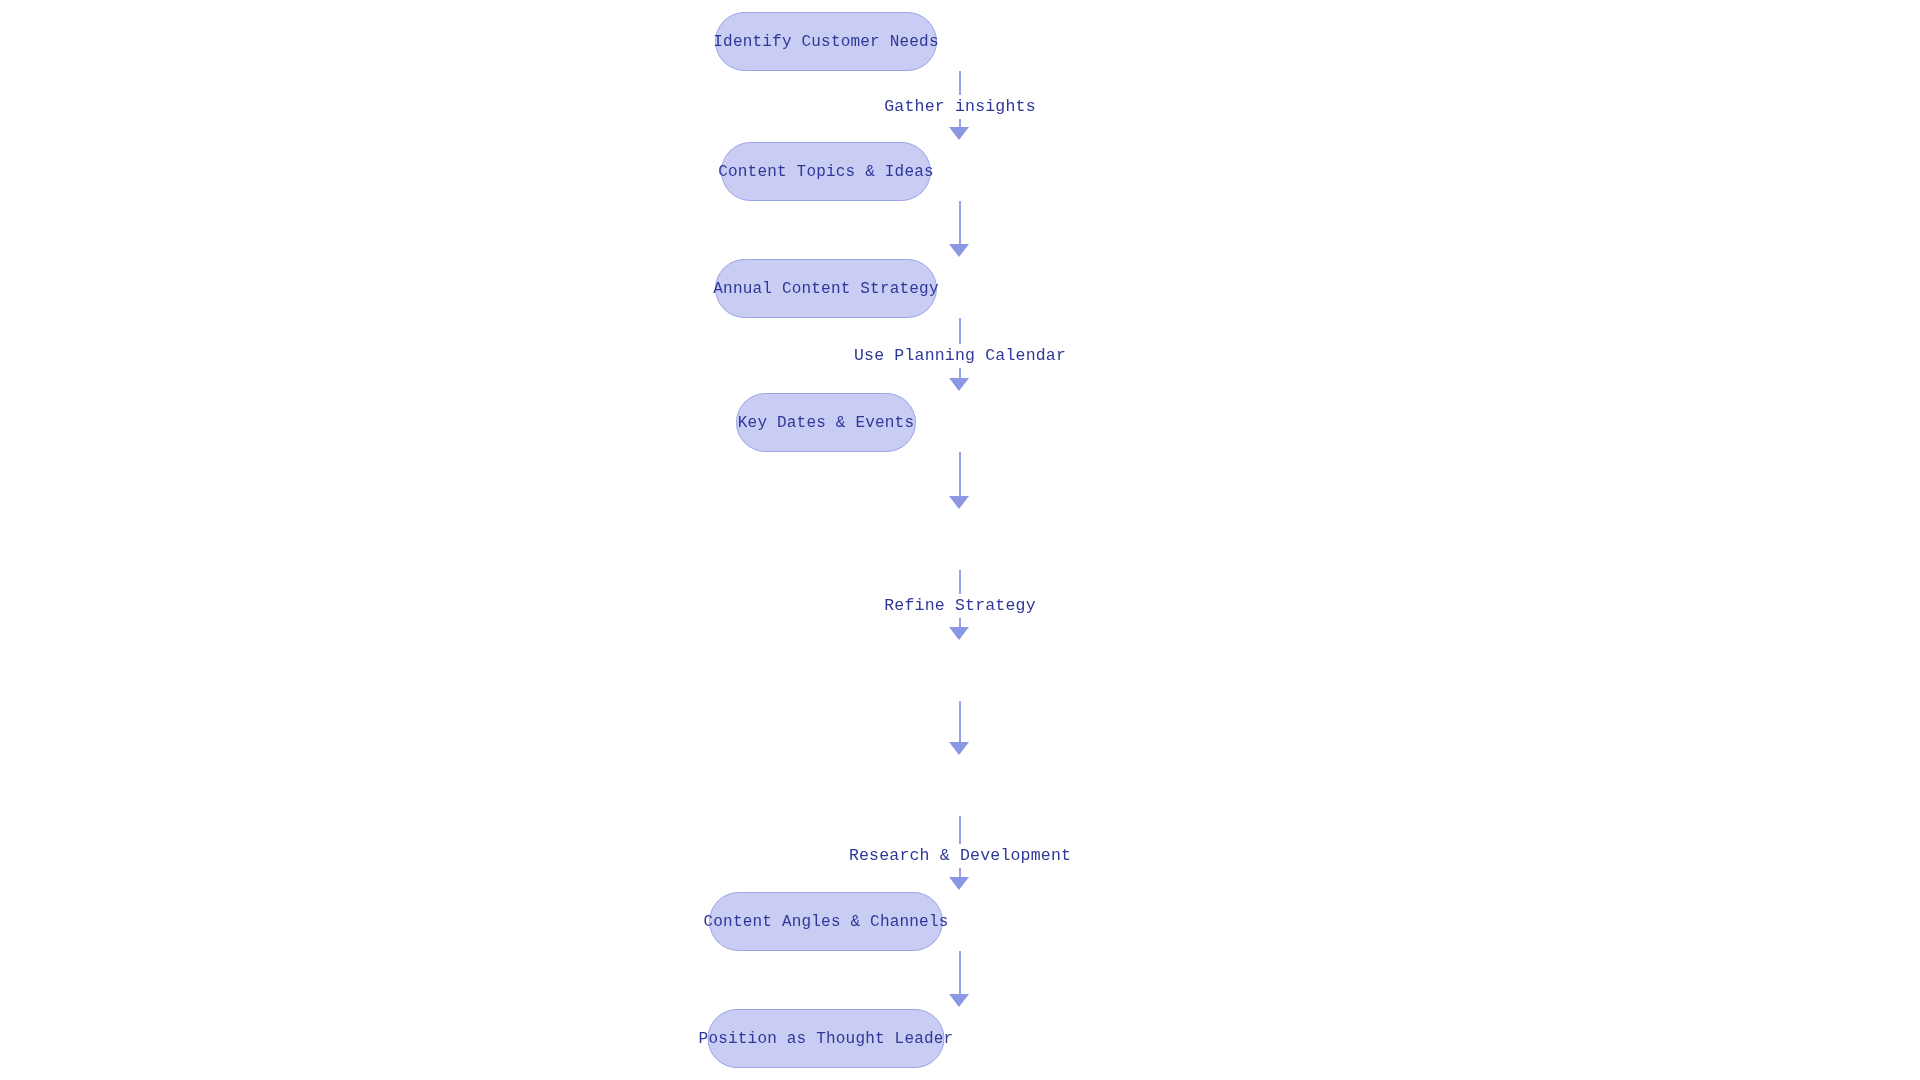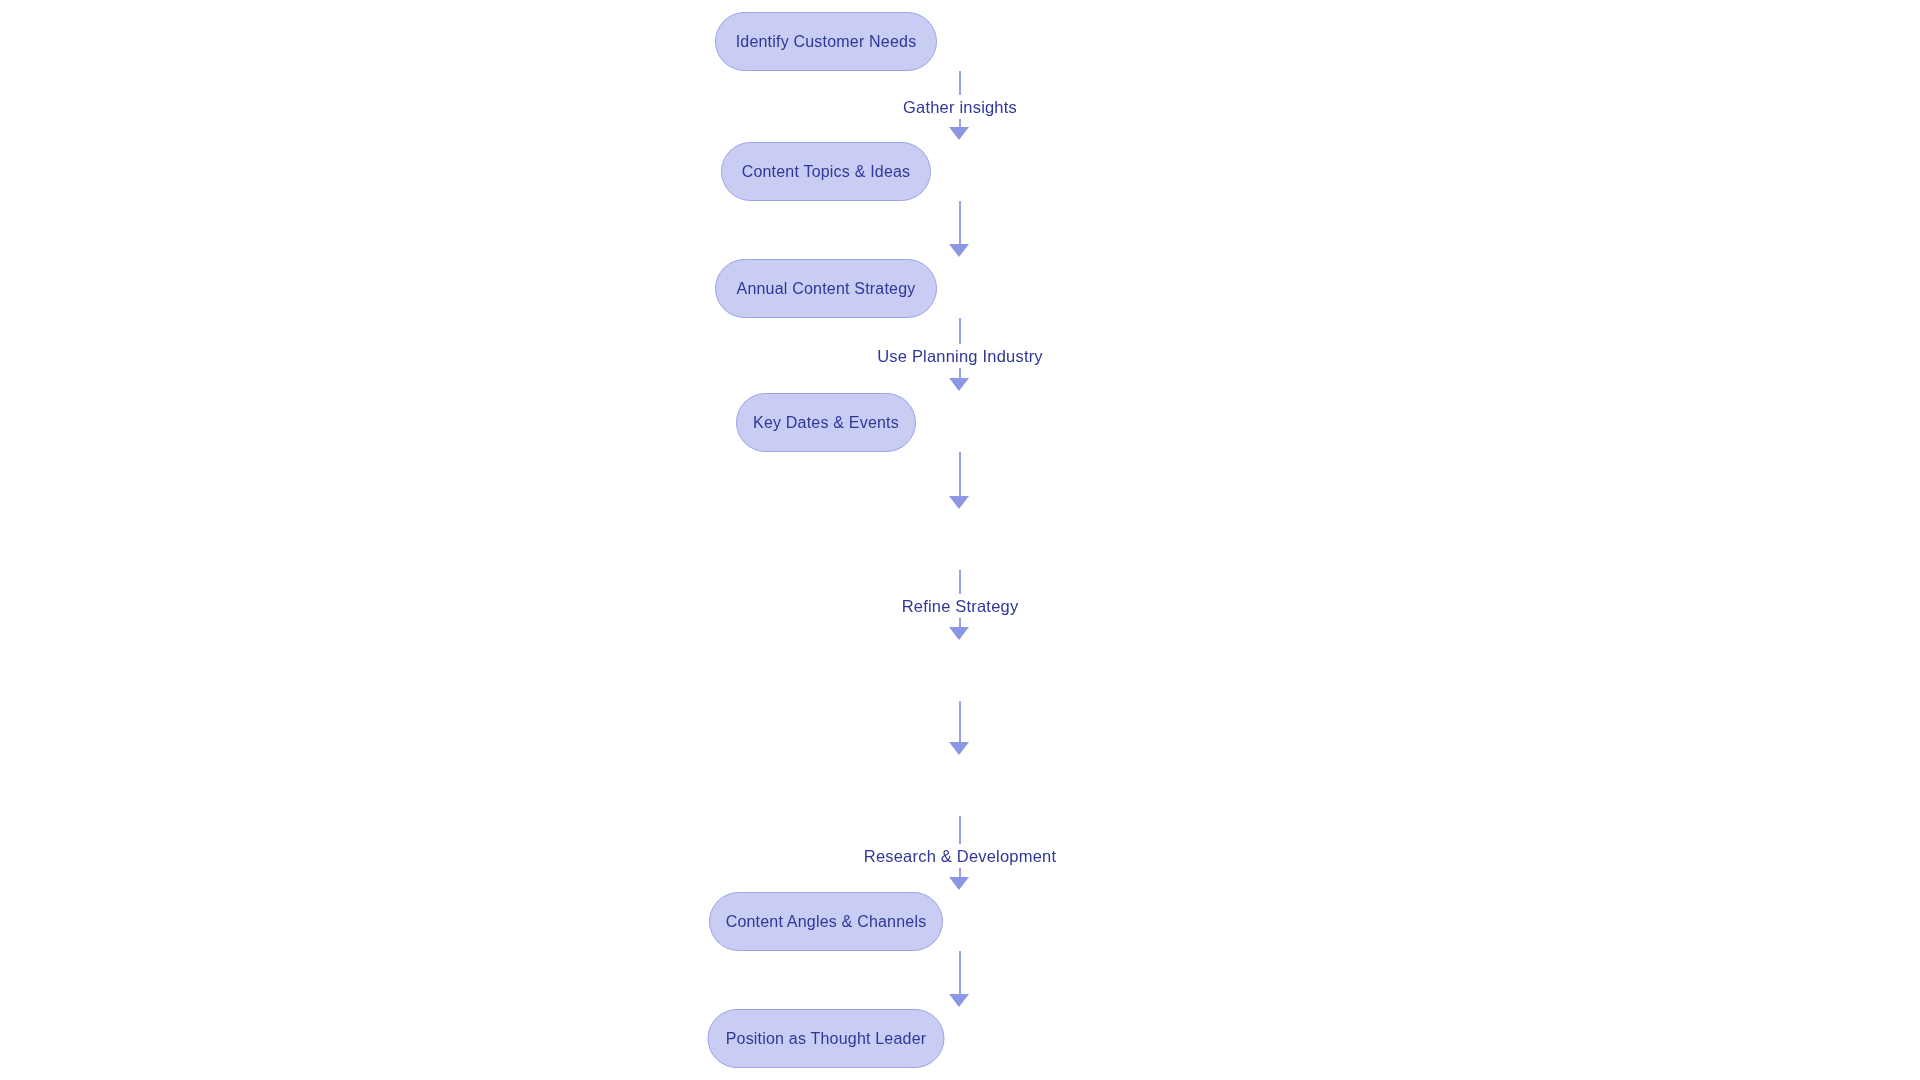--- a/index.html
+++ b/index.html
@@ -15,21 +15,21 @@
     margin: 0;
     padding: 0;
     background: var(--background);
   }
   .canvas {
     position: relative;
     width: 1652px;
     height: 1080px;
     background: var(--background);
     overflow: hidden;
-    font-family: Liberation Sans, sans-serif;
+    font-family: Liberation Mono, monospace;
   }
   .node {
     position: absolute;
     left: 50%;
     transform: translateX(-50%);
     height: 59px;
     border-radius: 30px;
     background: var(--node_fill);
     border: 1.5px solid var(--node_border);
     display: flex;
@@ -84,21 +84,21 @@
 
   <div class="edge-line" style="top:71px;height:58px"></div>
   <div class="edge-arrowhead" style="top:127px"></div>
   <div class="edge-label" style="top:95px">Gather insights</div>
 
   <div class="edge-line" style="top:201px;height:45px"></div>
   <div class="edge-arrowhead" style="top:244px"></div>
 
   <div class="edge-line" style="top:318px;height:62px"></div>
   <div class="edge-arrowhead" style="top:378px"></div>
-  <div class="edge-label" style="top:344px">Use Planning Industry</div>
+  <div class="edge-label" style="top:344px">Use Planning Calendar</div>
 
   <div class="edge-line" style="top:452px;height:46px"></div>
   <div class="edge-arrowhead" style="top:496px"></div>
 
   <div class="edge-line" style="top:570px;height:59px"></div>
   <div class="edge-arrowhead" style="top:627px"></div>
   <div class="edge-label" style="top:594px">Refine Strategy</div>
 
   <div class="edge-line" style="top:701px;height:43px"></div>
   <div class="edge-arrowhead" style="top:742px"></div>

